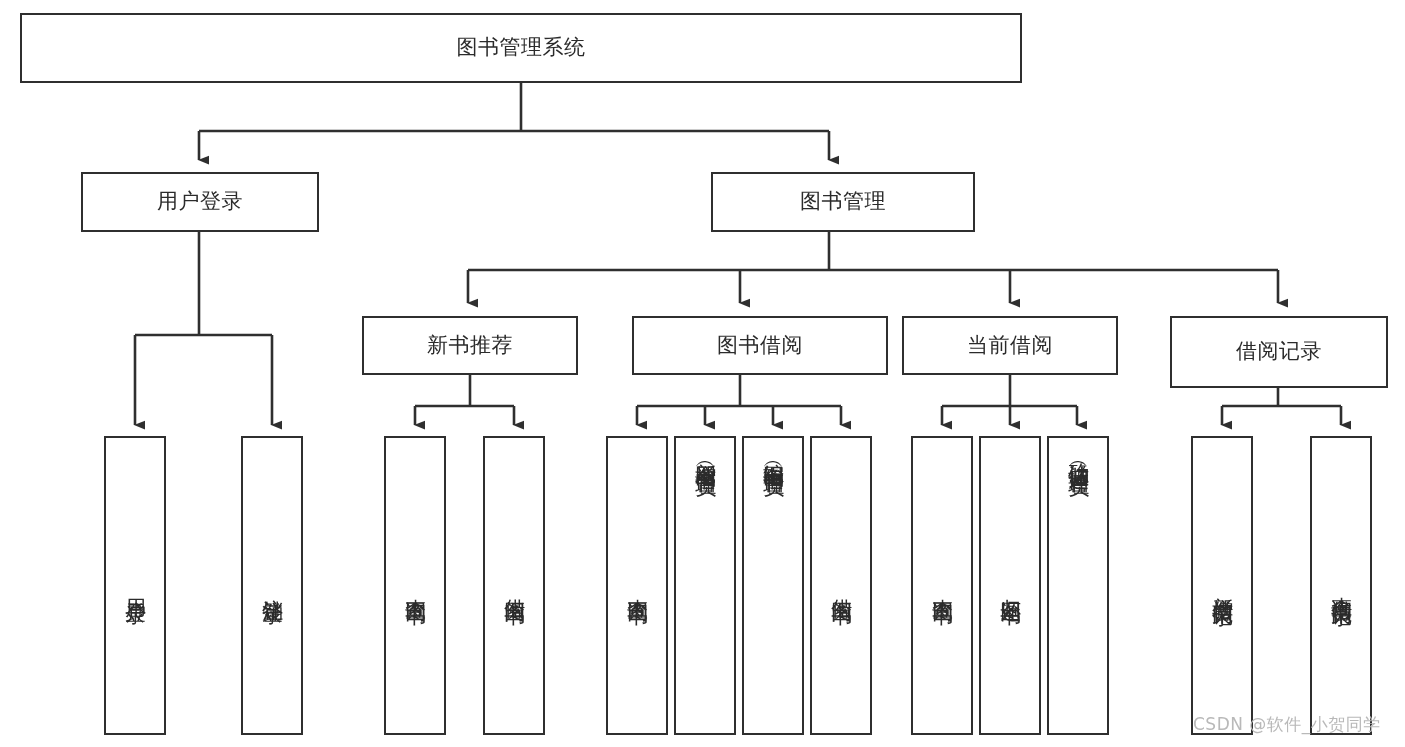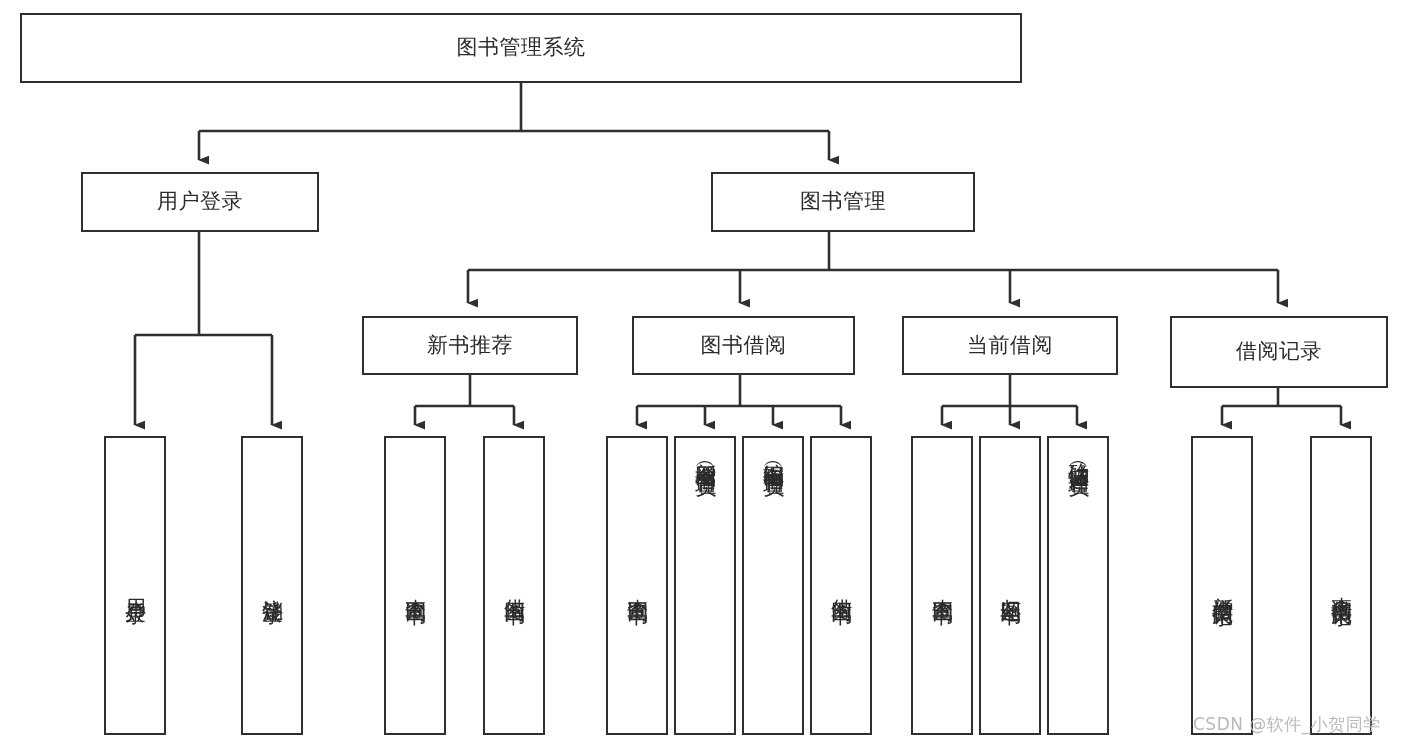--- a/index.html
+++ b/index.html
@@ -126,21 +126,21 @@
   <div class="node h" style="left:81px; top:172px; width:238px; height:60px;">
     <span>用户登录</span>
   </div>
   <div class="node h" style="left:711px; top:172px; width:264px; height:60px;">
     <span>图书管理</span>
   </div>
 
   <div class="node h" style="left:362px; top:316px; width:216px; height:59px;">
     <span>新书推荐</span>
   </div>
-  <div class="node h" style="left:632px; top:316px; width:223px; height:59px;text-align:center;">
+  <div class="node h" style="left:632px; top:316px; width:256px; height:59px;text-align:center;">
     <span>图书借阅</span>
   </div>
   <div class="node h" style="left:902px; top:316px; width:216px; height:59px;">
     <span>当前借阅</span>
   </div>
   <div class="node h" style="left:1170px; top:316px; width:218px; height:72px;">
     <span>借阅记录</span>
   </div>
 
   <div class="node v center" style="left:104px; top:436px; width:62px; height:299px;">

